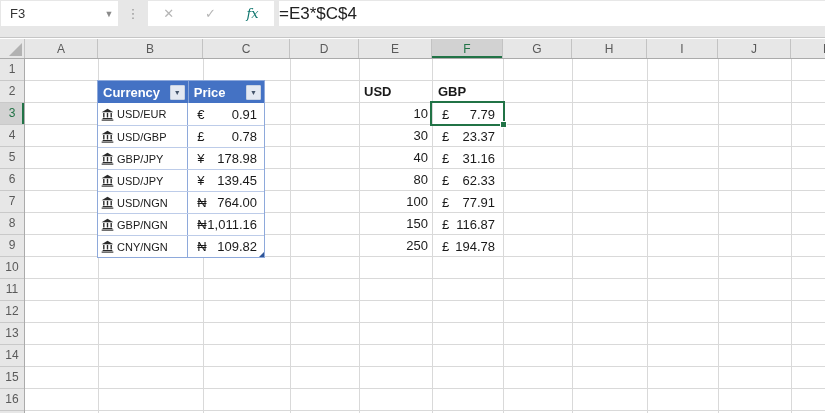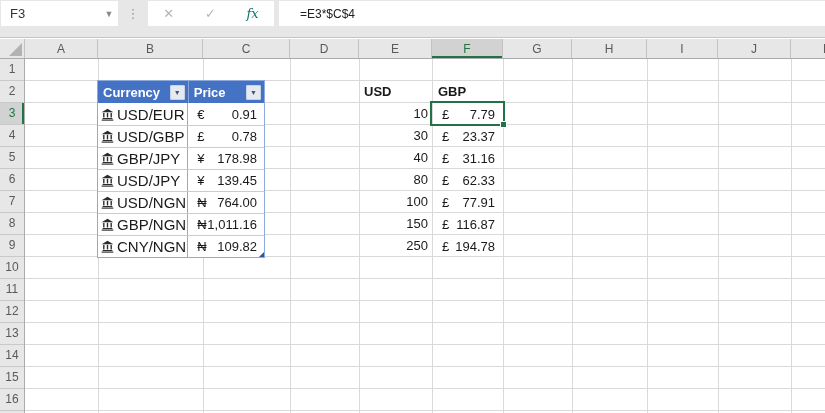--- a/index.html
+++ b/index.html
@@ -9,21 +9,21 @@
   
   .fbar { position:absolute; left:0; top:0; width:825px; height:38px; background:#e7e7e7; border-bottom:1px solid #c6c6c6; }
   .namebox { position:absolute; left:1px; top:1px; width:117px; height:25px; background:#fff; display:flex; align-items:center; }
   .namebox .nbval { padding-left:9px; font-size:13px; color:#333; flex:1; }
   .namebox .nbdrop { width:18px; text-align:center; color:#8a8a8a; font-size:9px; cursor:default; }
   .fsep { position:absolute; left:126px; top:3px; width:14px; height:22px; color:#9a9a9a; font-size:13px; text-align:center; line-height:22px; }
   .fbtns { position:absolute; left:148px; top:1px; width:126px; height:25px; background:#fff; display:flex; align-items:center; justify-content:space-around; }
   .fbtns .dim { color:#b5b5b5; font-size:13px; }
   .fxicon { font-family:"DejaVu Serif",serif; font-style:italic; font-size:13px; color:#0f766e; }
   .finput { position:absolute; left:279px; top:1px; right:0; height:25px; background:#fff; display:flex; align-items:center; }
-  .finput span { padding-left:21px; font-size:12px; color:#222; }
+  .finput span { font-size:17px; color:#222; }
 
   
   .colheads { position:absolute; left:0; top:39px; width:825px; height:20px; display:flex; background:#e7e7e7; border-bottom:1px solid #ababab; overflow:hidden; }
   .corner { width:25px; height:100%; position:relative; border-right:1px solid #c3c3c3; flex:0 0 auto; }
   .corner .tri { position:absolute; right:2px; bottom:2px; width:0; height:0; border-left:13px solid transparent; border-bottom:13px solid #b2b2b2; }
   .ch { flex:0 0 auto; height:100%; text-align:center; font-size:12px; color:#5a5a5a; line-height:20px; border-right:1px solid #c3c3c3; }
   .ch.sel { background:#d2d2d2; color:#217346; box-shadow:inset 0 -2px 0 #217346; }
 
   
   .rowheads { position:absolute; left:0; top:59px; width:25px; height:354px; background:#e7e7e7; border-right:1px solid #ababab; }
@@ -46,21 +46,21 @@
   
   .xltable { position:absolute; left:72px; top:21px; width:168px; height:178px; border:1px solid #8ea9db; background:#fff; }
   .thead { display:flex; height:22px; background:#4472c4; }
   .thc { display:flex; align-items:center; height:100%; color:#fff; font-weight:bold; font-size:13px; }
   .thc.c1 { width:105px; padding-left:5px; border-right:1px solid rgba(255,255,255,.35); }
   .thc.c2 { width:87px; padding-left:5px; }
   .fbtn { margin-left:auto; margin-right:3px; width:15px; height:15px; background:#e4e9f2; border:1px solid #c8d2e2; border-radius:1px;
           display:flex; align-items:center; justify-content:center; font-size:7px; color:#44546a; cursor:pointer; }
   .trow { display:flex; height:22px; }
   .trow + .trow { border-top:1px solid #bdcce9; }
-  .tc1 { width:105px; display:flex; align-items:center; padding-left:3px; gap:3px; border-right:1px solid #8ea9db; font-size:15px; color:#1a1a1a; }
+  .tc1 { width:105px; display:flex; align-items:center; padding-left:3px; gap:3px; border-right:1px solid #8ea9db; font-size:11px; color:#1a1a1a; }
   .tc2 { width:86px; display:flex; align-items:center; justify-content:space-between; padding:0 7px 0 9px; font-size:13px; color:#1a1a1a; }
   .bank { flex:0 0 auto; }
   .tresize { position:absolute; right:0; bottom:0; width:0; height:0; border-left:5px solid transparent; border-bottom:5px solid #2f5597; }
 
   
   .convhead { position:absolute; left:334px; top:22px; width:144px; height:22px; display:flex; }
   .convhead .eh { width:73px; padding-left:5px; font-weight:bold; font-size:13px; line-height:22px; color:#1a1a1a; }
   .convhead .fh { width:71px; padding-left:6px; font-weight:bold; font-size:13px; line-height:22px; color:#1a1a1a; }
   .convrows { position:absolute; left:334px; top:44px; width:144px; }
   .crow { display:flex; height:22px; }

